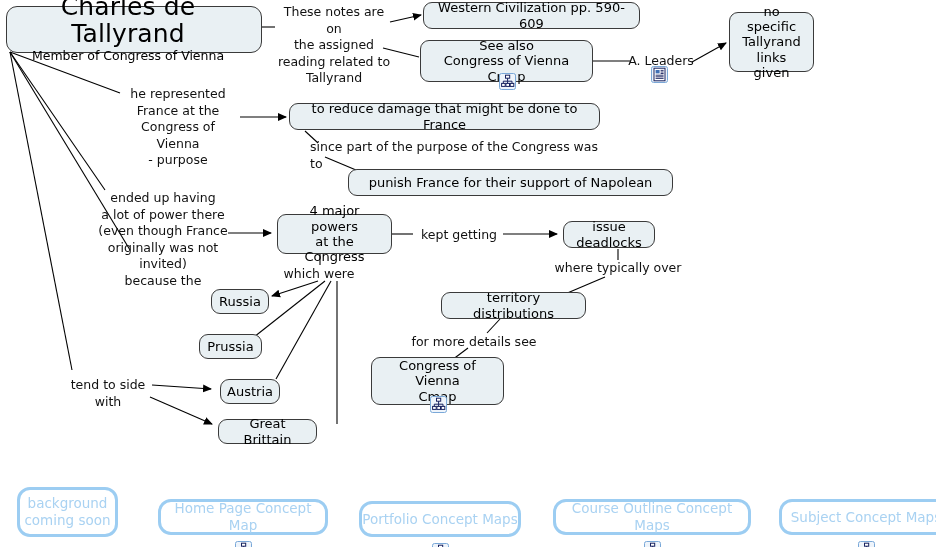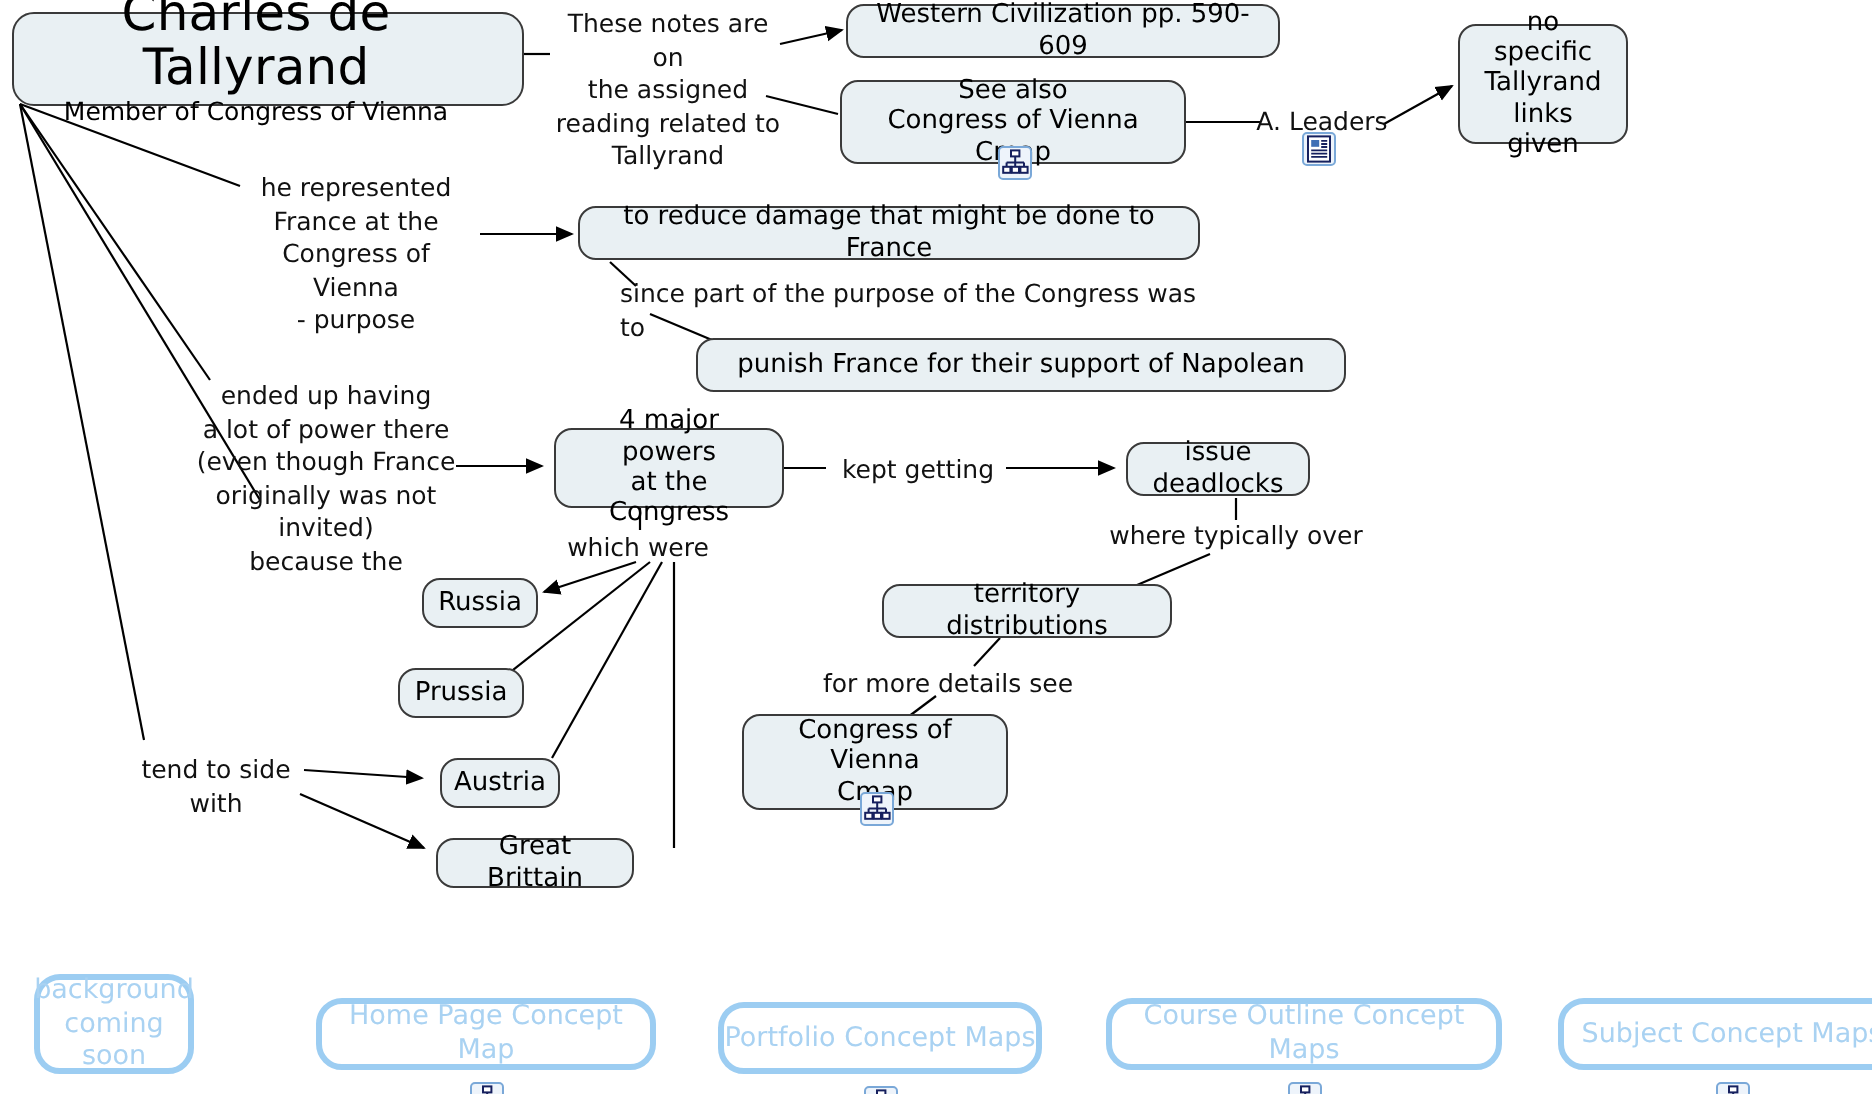--- a/index.html
+++ b/index.html
@@ -272,21 +272,21 @@
 
   <div class="phrase" style="left:551px; top:260px; width:134px;">where typically over</div>
 
   <div class="phrase" style="left:408px; top:334px; width:132px;text-align:center;">for more details see</div>
 
   <div class="phrase" style="left:280px; top:266px; width:78px;">which were</div>
 
   <div class="phrase" style="left:63px; top:377px; width:90px;">tend to side
 with</div>
 
-  <div class="navbtn" style="left:17px; top:487px; width:80px; height:50px;">background
+  <div class="navbtn" style="left:17px; top:487px; width:101px; height:50px;">background
 coming soon</div>
 
   <div class="navbtn" style="left:158px; top:499px; width:170px; height:36px;">
     <span>Home Page Concept Map</span>
     <span class="res-icon inbox">
       <svg viewBox="0 0 17 17" xmlns="http://www.w3.org/2000/svg">
         <rect x="0.5" y="0.5" width="16" height="16" rx="2" fill="#eef4fb" stroke="#7aa8d8"></rect>
         <rect x="6.5" y="2.2" width="4.2" height="3" fill="#fff" stroke="#16205e" stroke-width="1"></rect>
         <path d="M8.6,5.2 L8.6,8.2 M4.3,8.2 L13,8.2 M4.3,8.2 L4.3,10.3 M8.6,8.2 L8.6,10.3 M13,8.2 L13,10.3" stroke="#16205e" stroke-width="1" fill="none"></path>
         <rect x="2.6" y="10.4" width="3.6" height="3" fill="#fff" stroke="#16205e" stroke-width="1"></rect>

